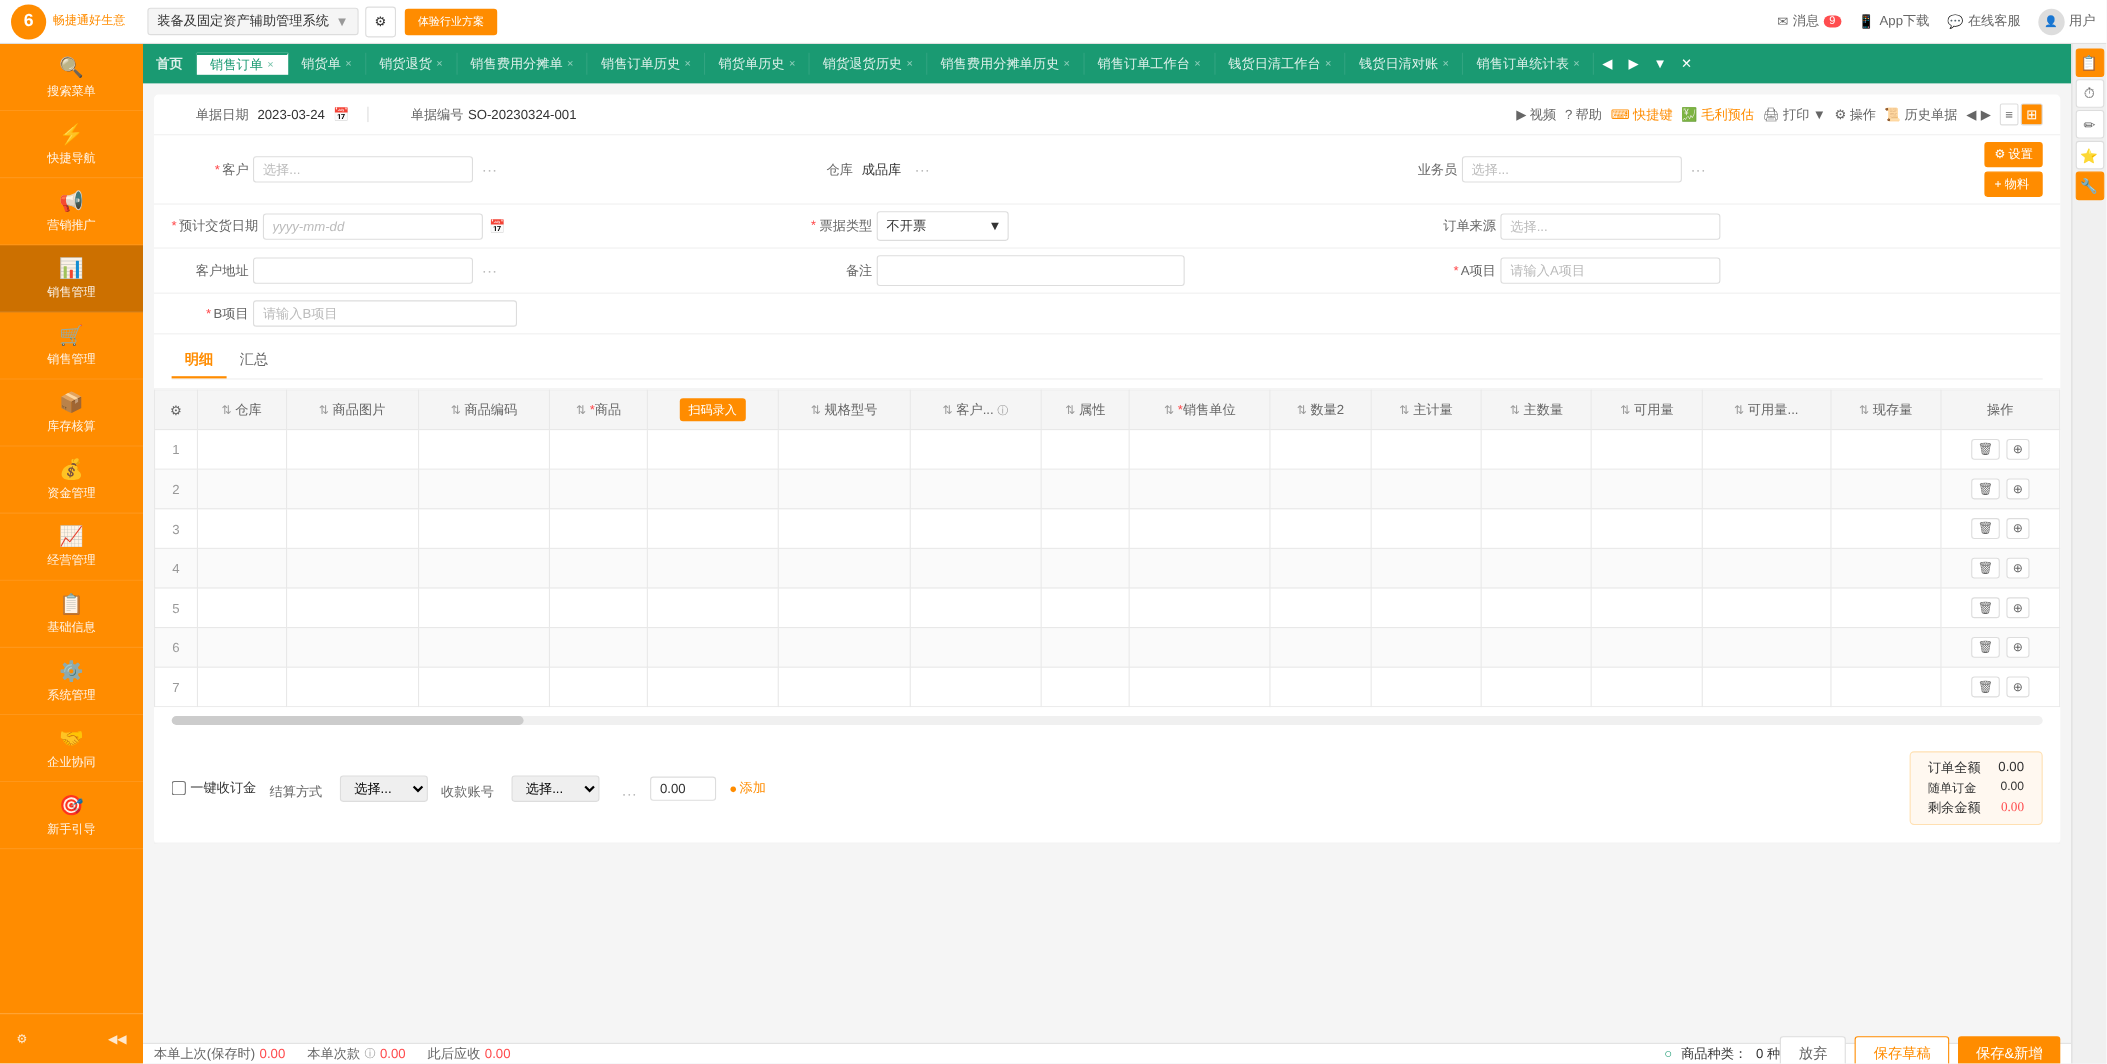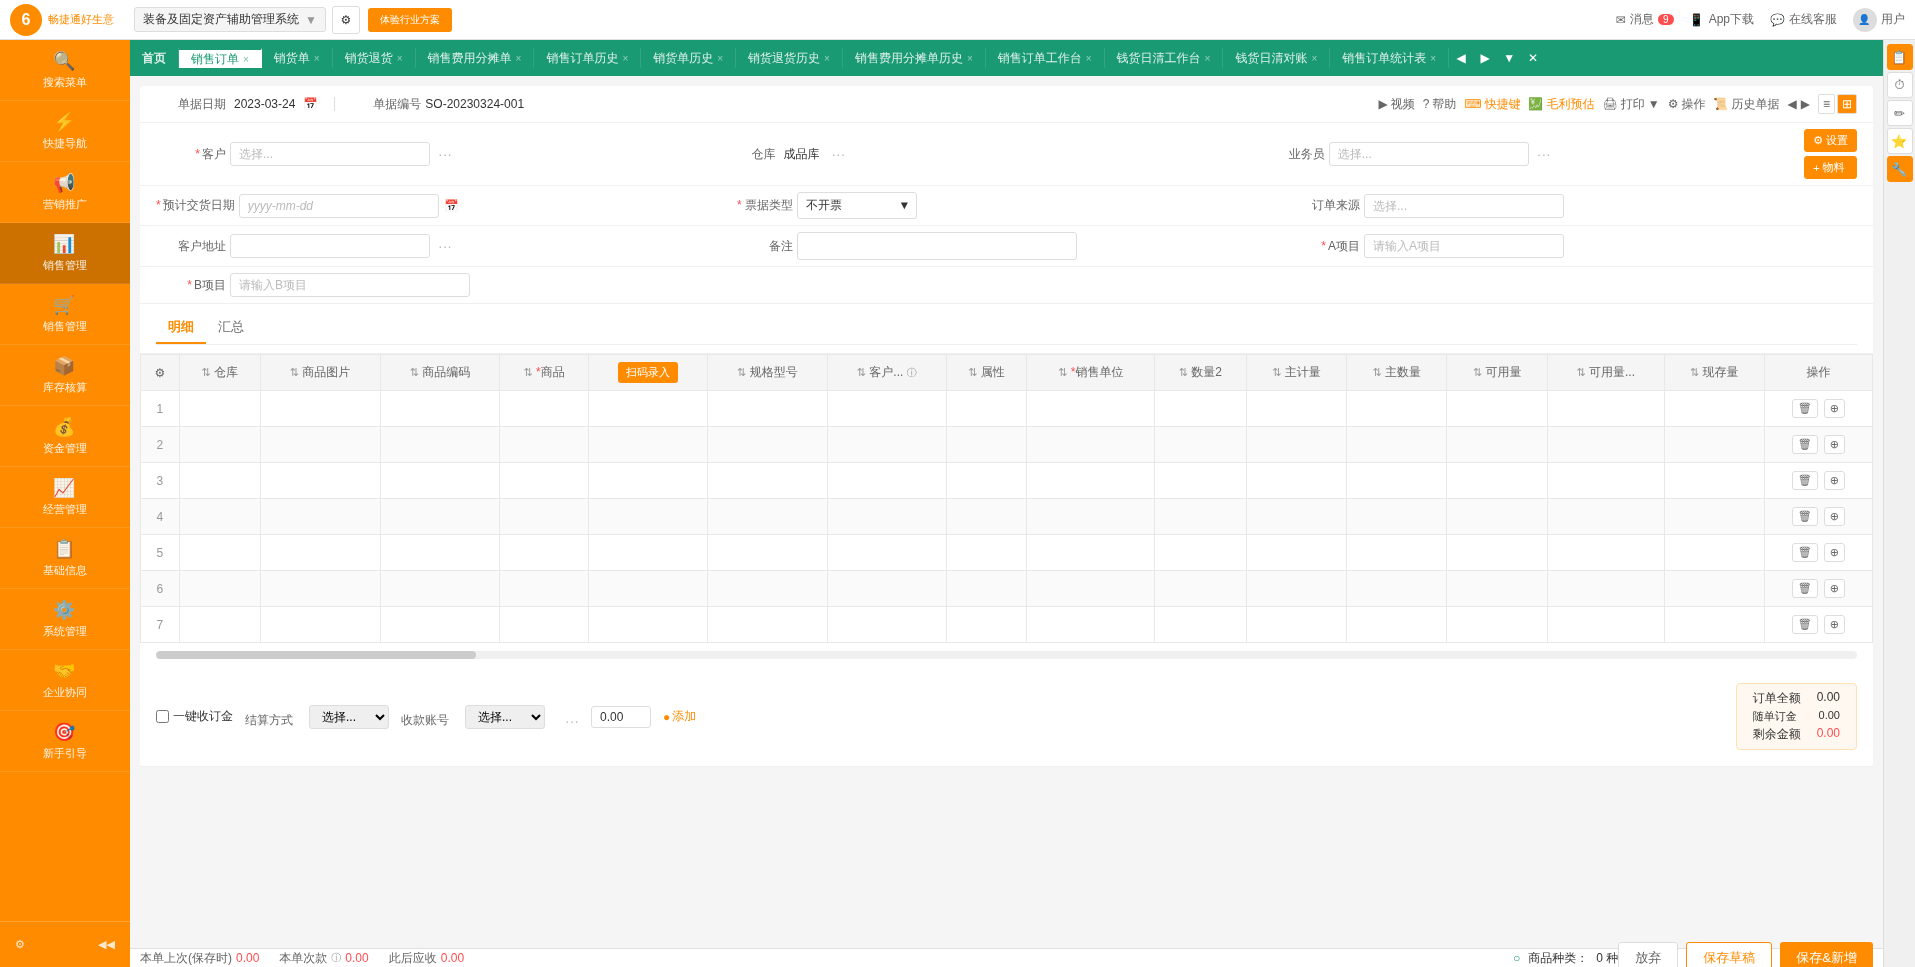--- a/index.html
+++ b/index.html
@@ -644,21 +644,21 @@
               <div style="margin-left:auto; display:flex; gap:24px; background:#fff8f0; padding:6px 16px; border-radius:4px; border:1px solid #ffe0b2;">
                 <div style="display:flex; flex-direction:column; gap:2px;">
                   <div style="display:flex; justify-content:space-between; gap:16px; font-size:12px;">
                     <span>订单全额</span>
                     <span>0.00</span>
                   </div>
                   <div style="display:flex; justify-content:space-between; gap:16px; font-size:11px;">
                     <span>随单订金</span>
                     <span>0.00</span>
                   </div>
-                  <div style="display:flex; justify-content:space-between; gap:16px; font-size:12px;">
+                  <div style="display:flex; justify-content:space-between; gap:16px; font-size:12px;font-family:Liberation Serif, serif;">
                     <span>剩余金额</span>
                     <span style="color:#ff4d4f;">0.00</span>
                   </div>
                 </div>
               </div>
             </div>
           </div>
         </div>
       </div>
 

